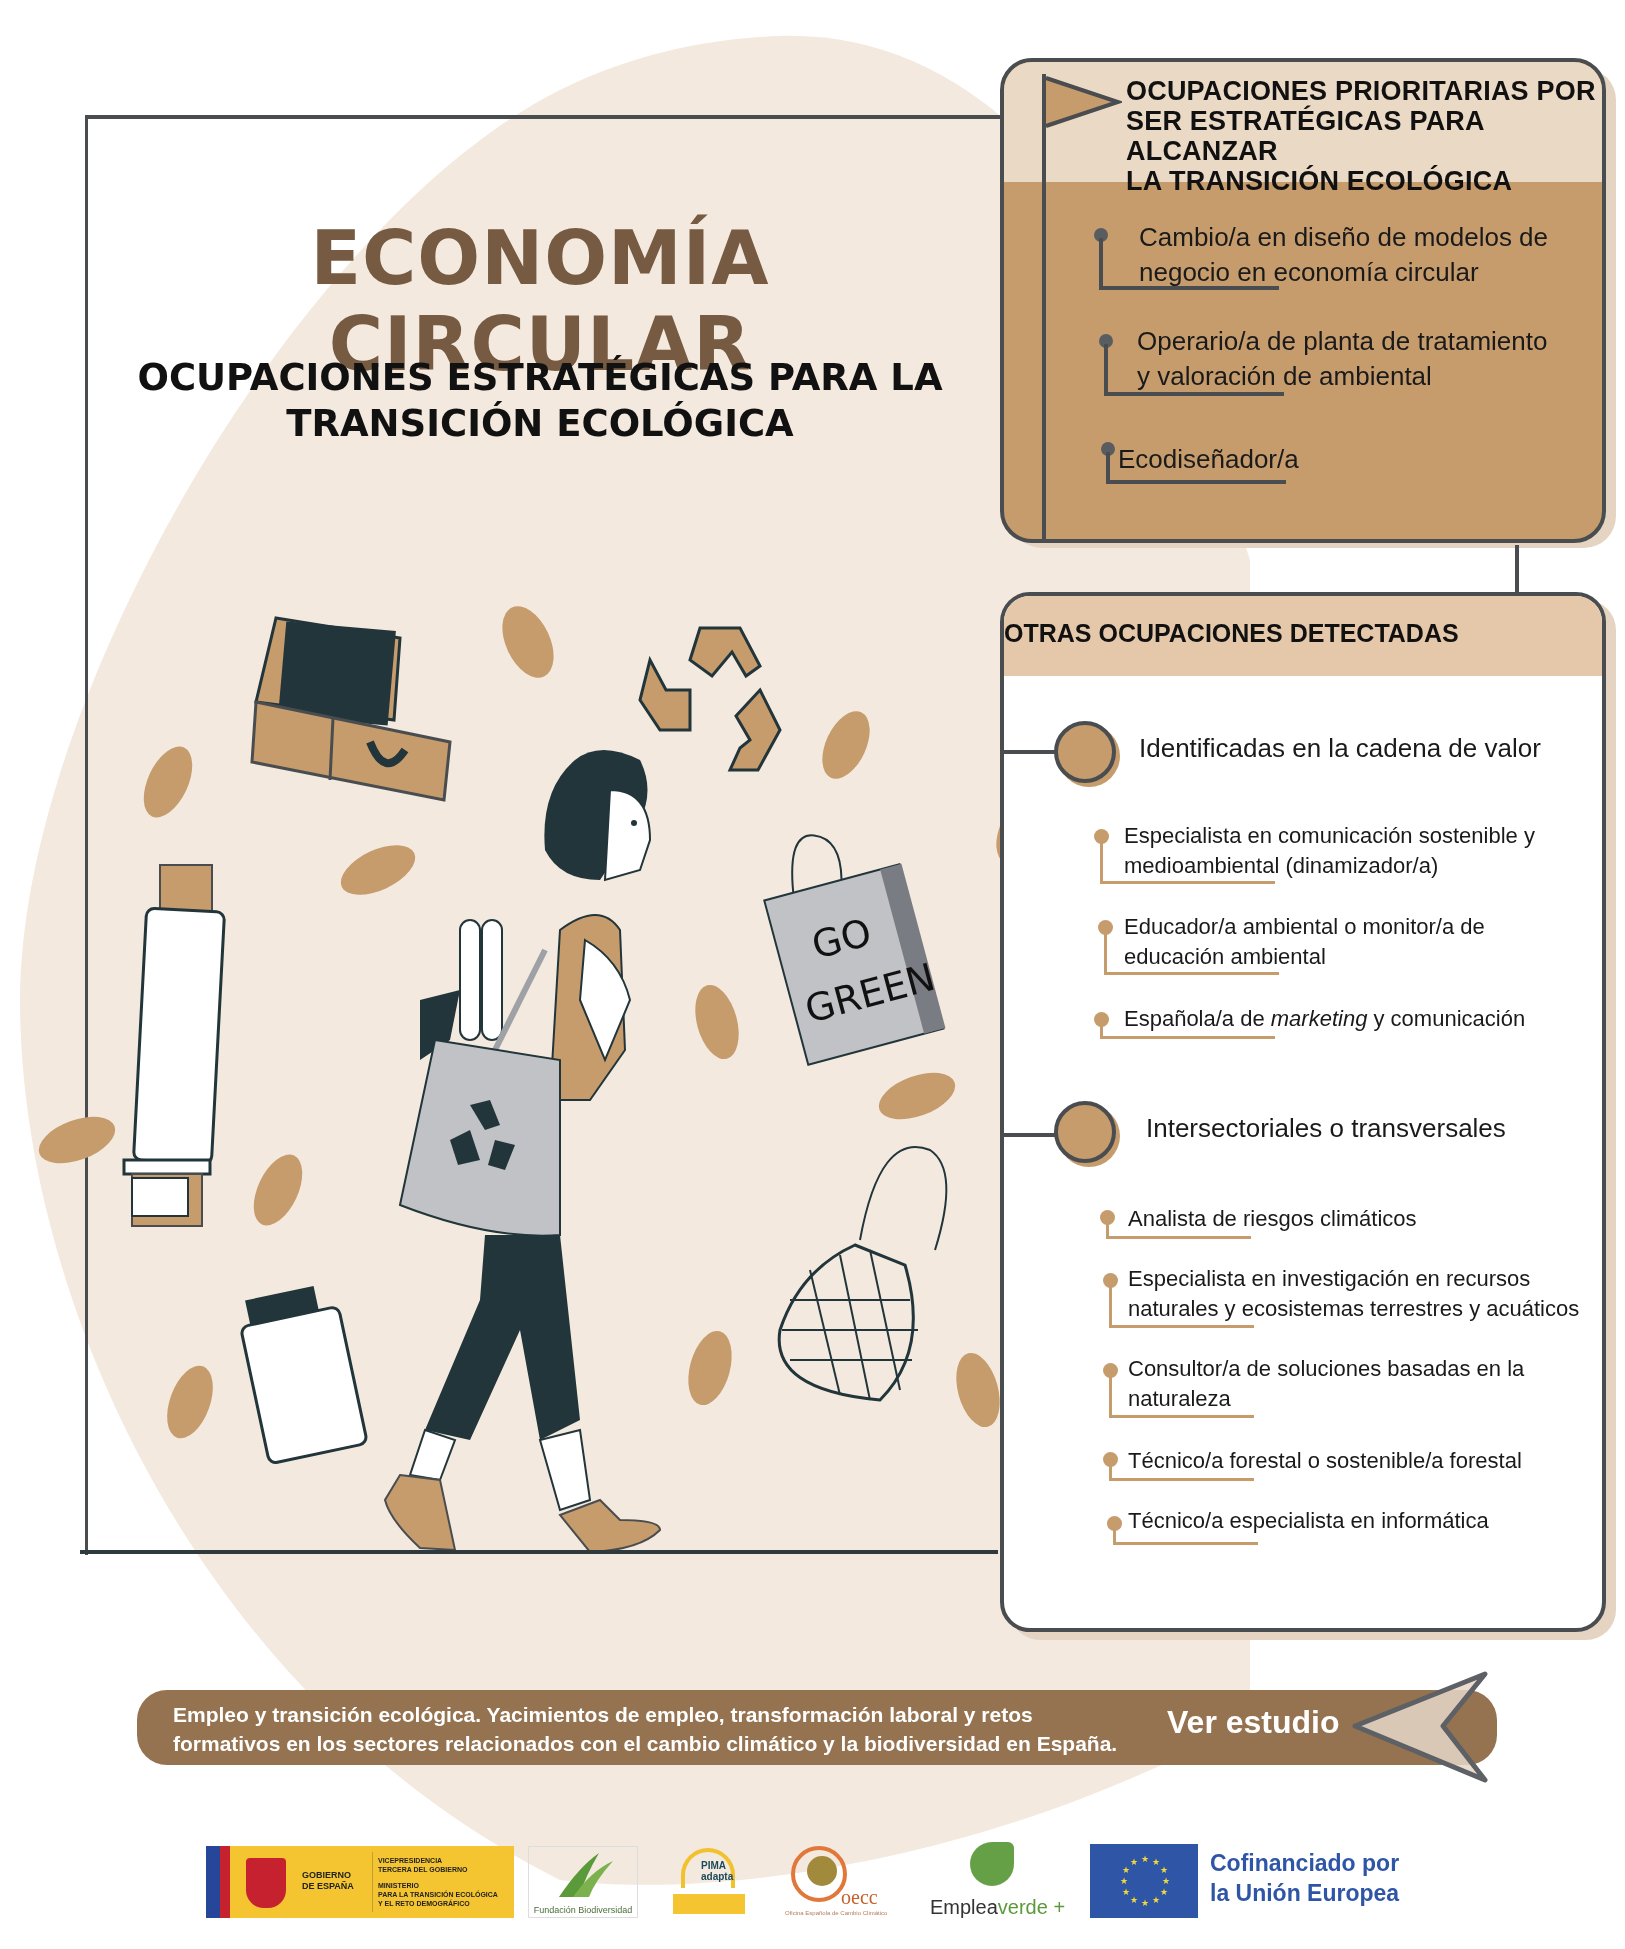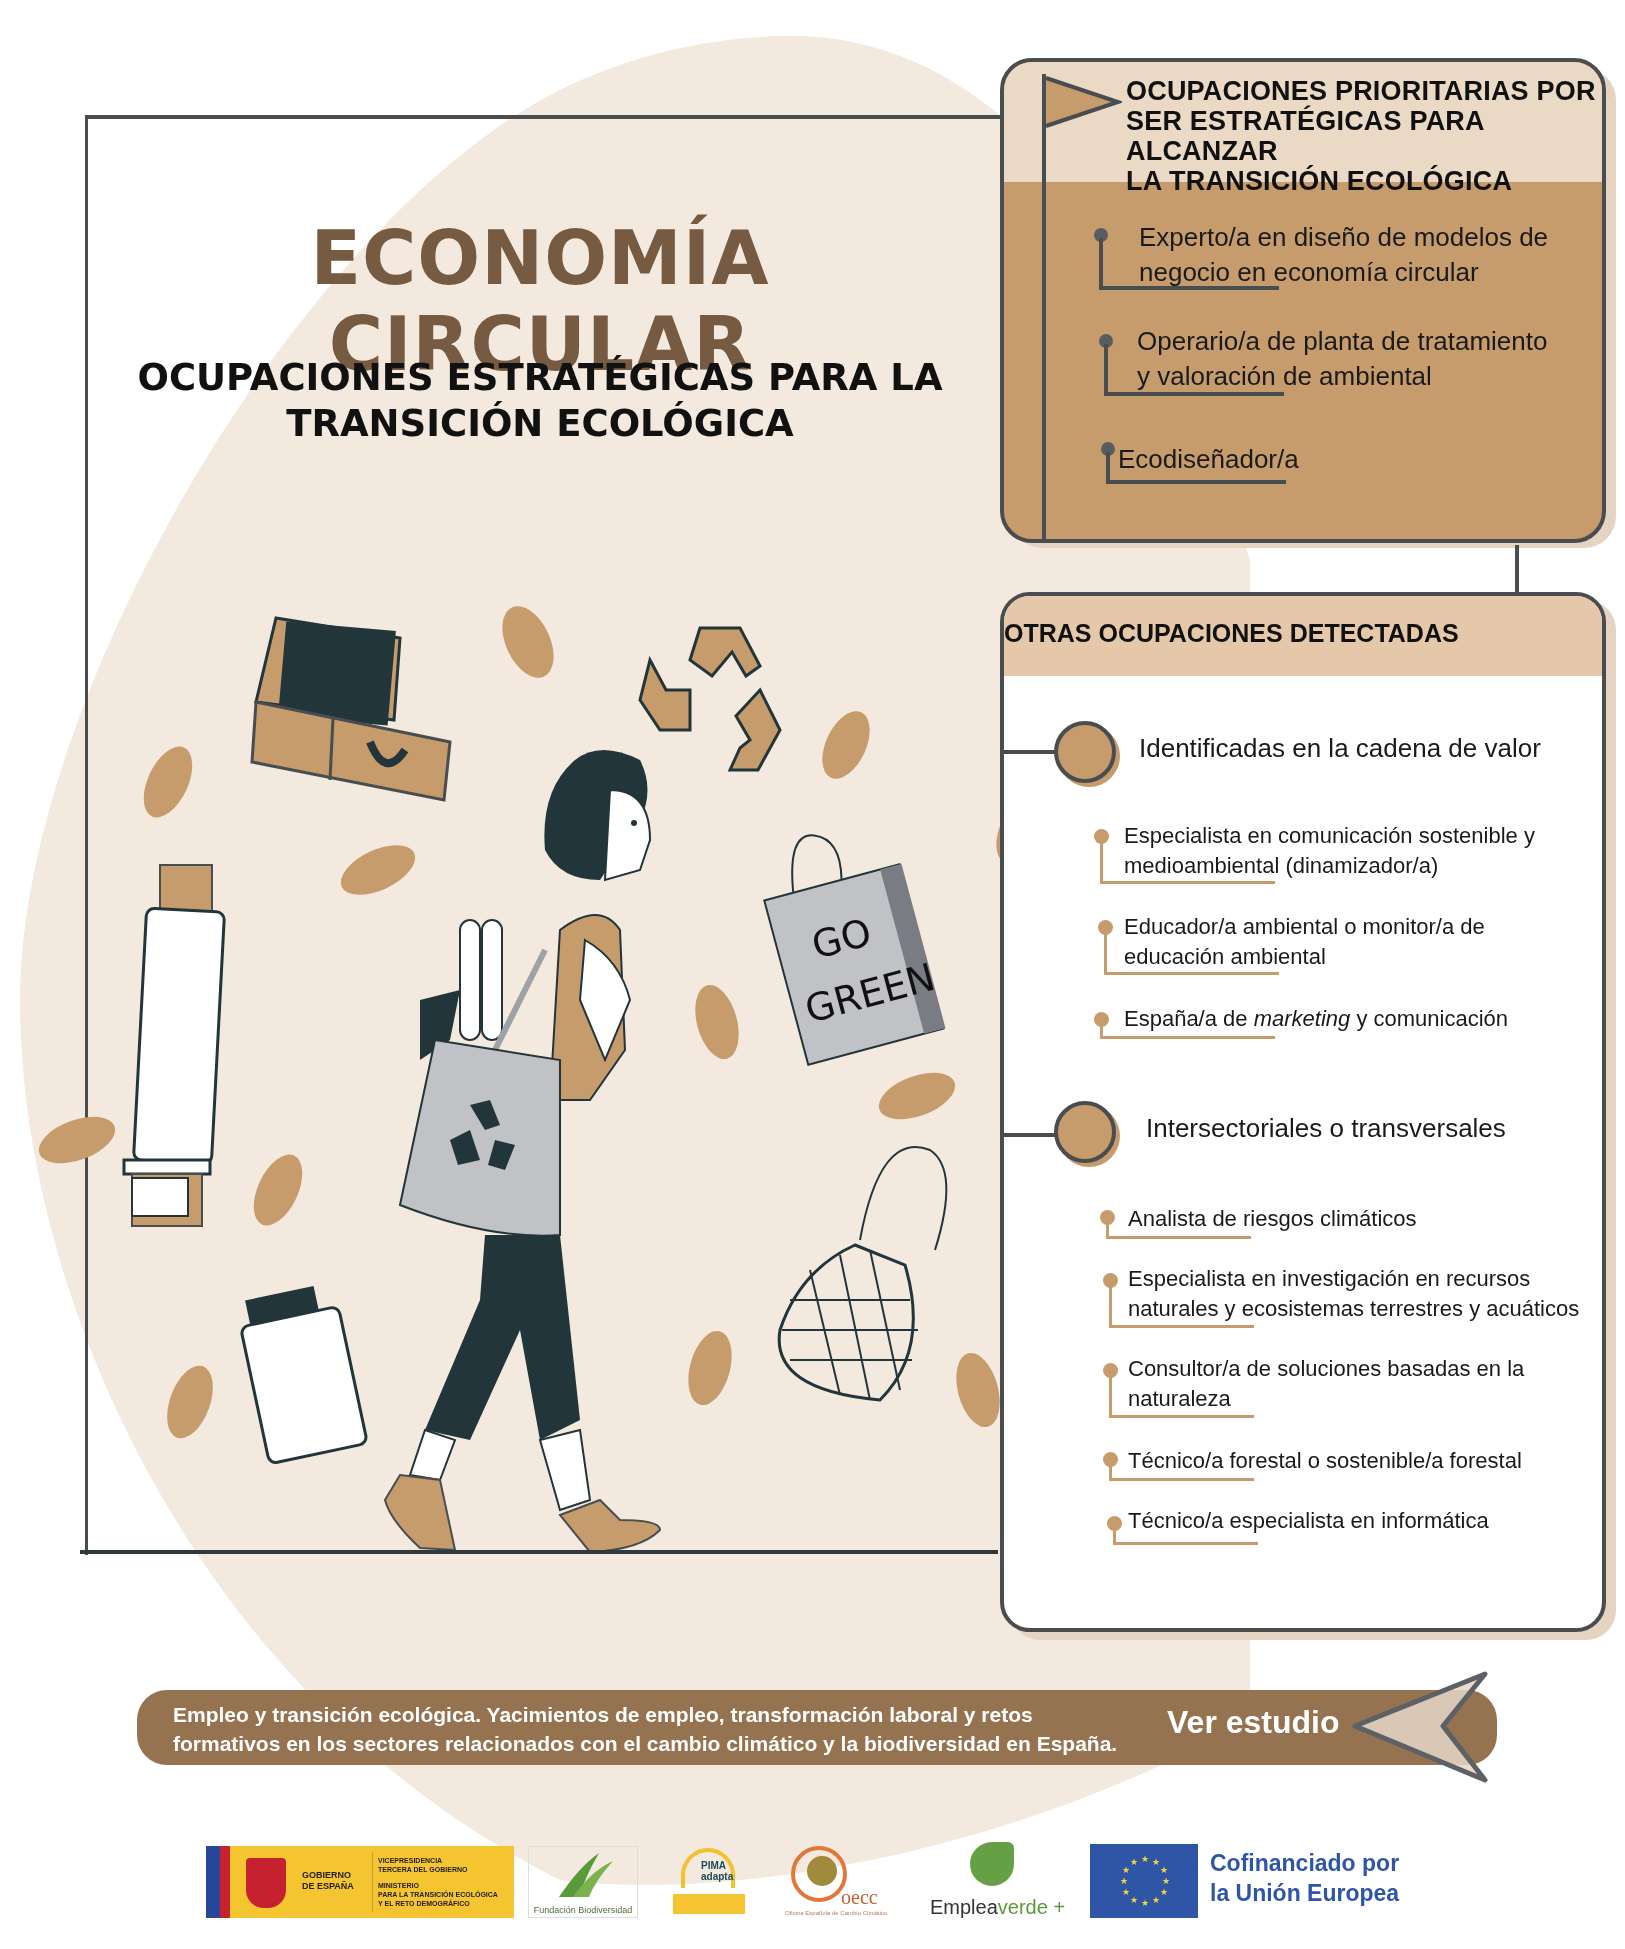--- a/index.html
+++ b/index.html
@@ -222,21 +222,21 @@
   <h2 class="box1-title">
     <div>OCUPACIONES PRIORITARIAS POR</div>
     <div>SER ESTRATÉGICAS PARA ALCANZAR</div>
     <div>LA TRANSICIÓN ECOLÓGICA</div>
   </h2>
 
   <div class="prio-item" style="left:90px; top:158px; width:500px;">
     <span class="dot" style="left:0;top:8px;"></span>
     <span class="stem" style="left:5px;top:18px;height:50px;"></span>
     <span class="rule" style="left:5px;top:66px;width:180px;"></span>
-    <div style="padding-left:45px;">Experto/a en diseño de modelos de</div>
+    <div style="padding-left:45px;">Cambio/a en diseño de modelos de</div>
     <div style="padding-left:45px;">negocio en economía circular</div>
   </div>
   <div class="prio-item" style="left:95px; top:262px; width:500px;">
     <span class="dot" style="left:0;top:10px;"></span>
     <span class="stem" style="left:5px;top:20px;height:50px;"></span>
     <span class="rule" style="left:5px;top:68px;width:180px;"></span>
     <div style="padding-left:38px;">Operario/a de planta de tratamiento</div>
     <div style="padding-left:38px;">y valoración de ambiental</div>
   </div>
   <div class="prio-item" style="left:97px; top:380px; width:500px;">
@@ -272,21 +272,21 @@
     <span class="dot" style="left:0;top:8px;"></span>
     <span class="stem" style="left:6px;top:18px;height:44px;"></span>
     <span class="rule" style="left:6px;top:60px;width:175px;"></span>
     <div style="padding-left:30px;">Especialista en comunicación sostenible y</div>
     <div style="padding-left:30px;">medioambiental (dinamizador/a)</div>
   </div>
   <div class="sub-item" style="left:90px; top:408px; width:500px;">
     <span class="dot" style="left:0;top:8px;"></span>
     <span class="stem" style="left:6px;top:18px;height:14px;"></span>
     <span class="rule" style="left:6px;top:32px;width:175px;"></span>
-    <div style="padding-left:30px;"><span>España/a de </span><em>marketing</em><span> y comunicación</span></div>
+    <div style="padding-left:30px;"><span>Española/a de </span><em>marketing</em><span> y comunicación</span></div>
   </div>
 
   <div class="cat" style="top:505px;">
     <div class="cat-circle-shadow"></div>
     <div class="cat-circle"></div>
     <div class="cat-label" style="left:92px;">Intersectoriales o transversales</div>
   </div>
 
   <div class="sub-item" style="left:96px; top:608px; width:500px;">
     <span class="dot" style="left:0;top:6px;"></span>

